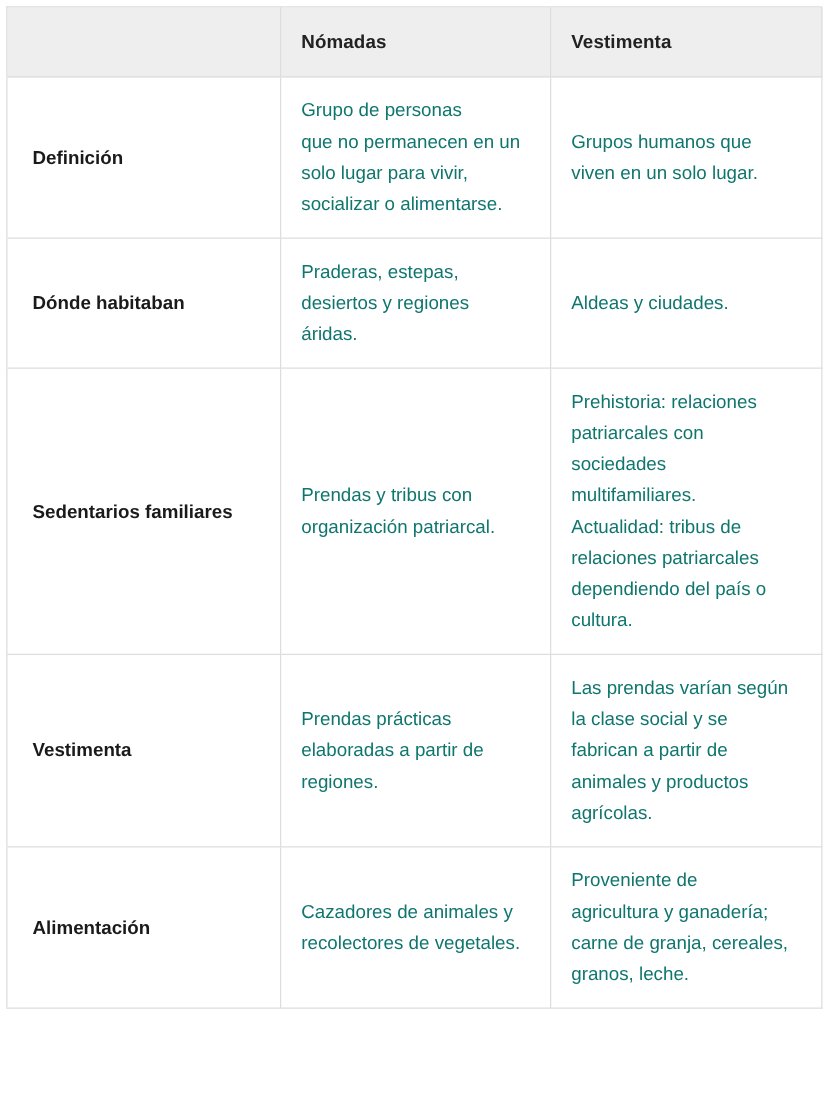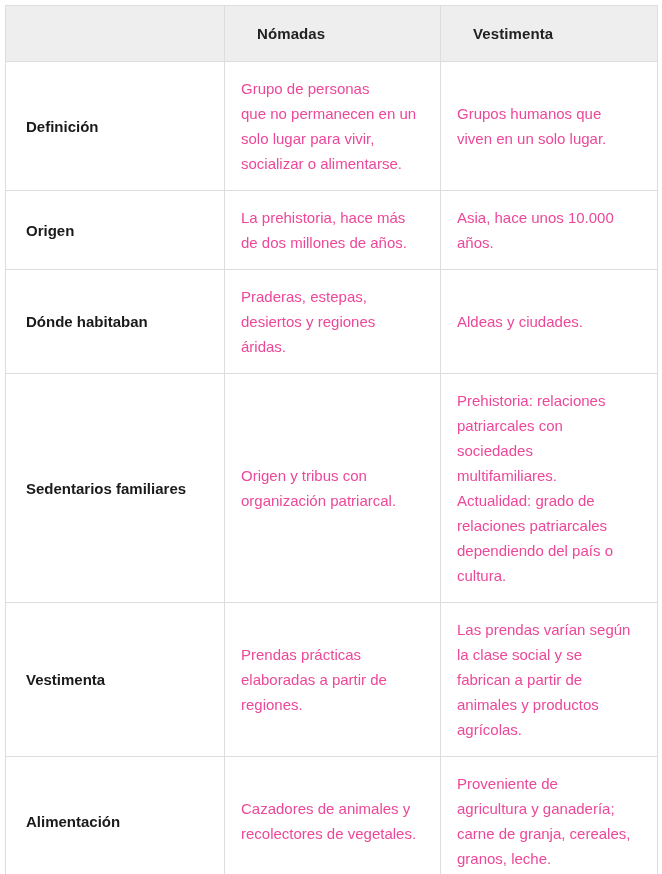--- a/index.html
+++ b/index.html
@@ -38,36 +38,36 @@
     border-right: 1px solid #dddddd;
     border-bottom: 1px solid #dddddd;
     text-align: left;
     vertical-align: middle;
   }
 
   
   thead tr.header-row th {
     background: #eeeeee;
     height: 55px;
-    padding: 0 32px;
+    padding: 0 16px;
     font-size: 15px;
     font-weight: bold;
     color: #222222;
     letter-spacing: 0.1px;
   }
   thead tr.header-row th.corner-cell {
     padding: 0;
   }
 
   
   tbody td {
     padding: 14px 16px;
     font-size: 15px;
     line-height: 25px;
-    color: #ec4899;
+    color: #0f766e;
     font-weight: normal;
   }
 
   tbody td.row-label {
     font-weight: bold;
     color: #1a1a1a;
     padding-left: 20px;
     padding-right: 12px;
   }
 
@@ -104,62 +104,49 @@
 que no permanecen en un
 solo lugar para vivir,
 socializar o alimentarse.</span>
         </td>
         <td>
           <span class="cell-text">Grupos humanos que
 viven en un solo lugar.</span>
         </td>
       </tr>
 
-      <tr>
-        <td class="row-label">
-          <span class="cell-text">Origen</span>
-        </td>
-        <td>
-          <span class="cell-text">La prehistoria, hace más
-de dos millones de años.</span>
-        </td>
-        <td>
-          <span class="cell-text">Asia, hace unos 10.000
-años.</span>
-        </td>
-      </tr>
 
       <tr>
         <td class="row-label">
           <span class="cell-text">Dónde habitaban</span>
         </td>
         <td>
           <span class="cell-text">Praderas, estepas,
 desiertos y regiones
 áridas.</span>
         </td>
         <td>
           <span class="cell-text">Aldeas y ciudades.</span>
         </td>
       </tr>
 
       <tr>
         <td class="row-label">
           <span class="cell-text">Sedentarios familiares</span>
         </td>
         <td>
-          <span class="cell-text">Origen y tribus con
+          <span class="cell-text">Prendas y tribus con
 organización patriarcal.</span>
         </td>
         <td>
           <span class="cell-text">Prehistoria: relaciones
 patriarcales con
 sociedades
 multifamiliares.
-Actualidad: grado de
+Actualidad: tribus de
 relaciones patriarcales
 dependiendo del país o
 cultura.</span>
         </td>
       </tr>
 
       <tr>
         <td class="row-label">
           <span class="cell-text">Vestimenta</span>
         </td>

